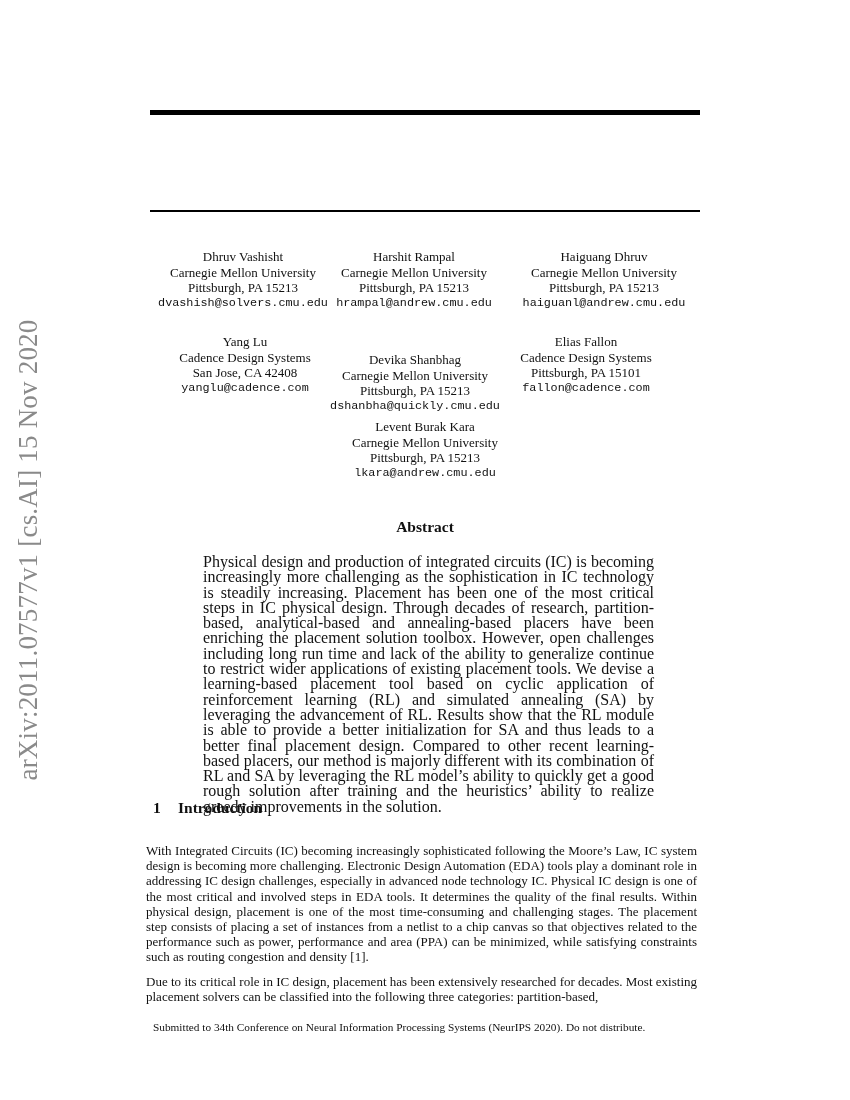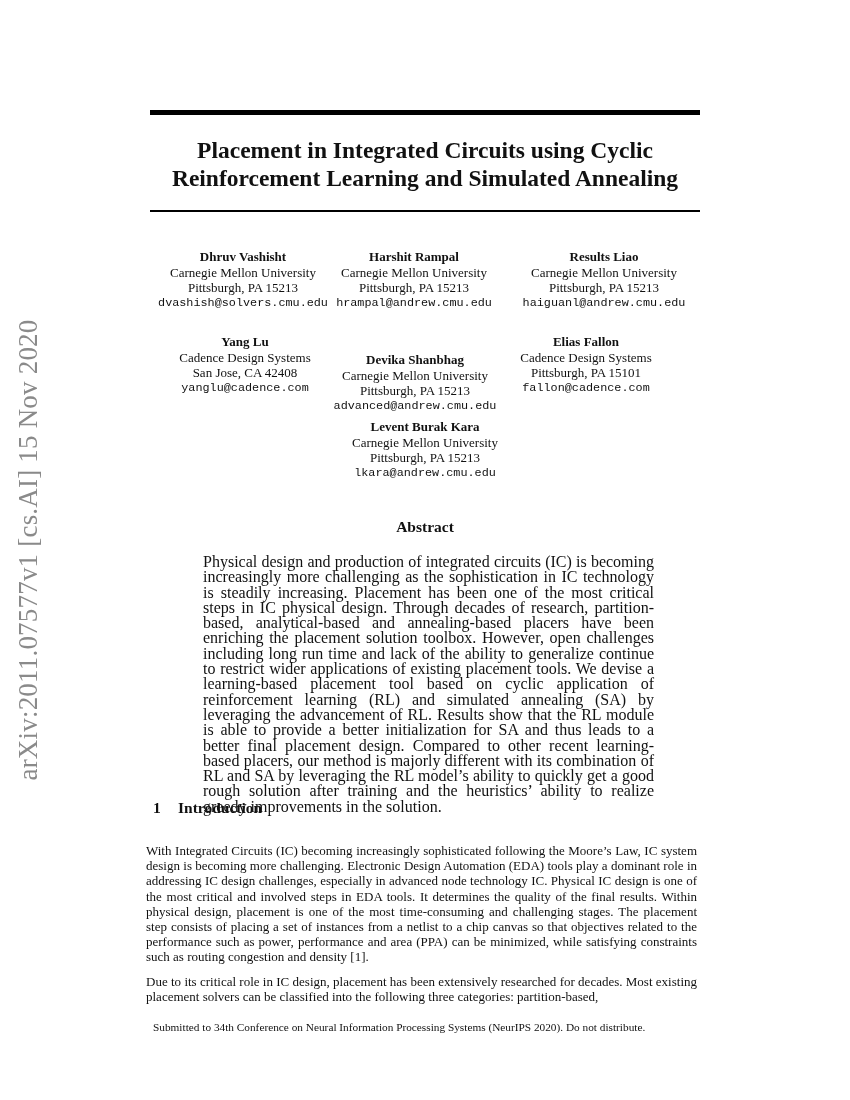--- a/index.html
+++ b/index.html
@@ -18,21 +18,21 @@
   }
   .top-rule { position: absolute; left: 150px; top: 110px; width: 550px; height: 5px; background: #000; }
   .title {
     position: absolute; left: 150px; top: 136px; width: 550px; text-align: center;
     font-weight: bold; font-size: 23.5px; line-height: 28px; margin: 0;
   }
   .bottom-rule { position: absolute; left: 150px; top: 210px; width: 550px; height: 1.5px; background: #000; }
   .author {
     position: absolute; width: 190px; text-align: center; font-size: 13px; line-height: 15.5px;
   }
-  .author .name { font-weight: bold; }
+  .author .name { font-weight: normal; }
   .author .email { font-family: "Liberation Mono", "DejaVu Sans Mono", monospace; font-size: 11.8px; }
   .abstract-title {
     position: absolute; left: 150px; top: 518px; width: 550px; text-align: center;
     font-weight: bold; font-size: 15.5px; margin: 0;
   }
   .abstract-body {
     position: absolute; left: 200px; top: 551px; width: 451px;
     font-size: 16px; line-height: 15.3px; text-align: justify; margin: 3px;
     hyphens: auto;
   }
@@ -50,55 +50,54 @@
 </style>
 </head>
 <body>
 
 <div class="arxiv-stamp">
   <span>arXiv:2011.07577v1  [cs.AI]  15 Nov 2020</span>
 </div>
 
 <div class="top-rule"></div>
 <h1 class="title">
-  <span>Placement in Integrated Circuits using Cyclic</span><br>
-  <span>Reinforcement Learning and Simulated Annealing</span>
+  <br>
 </h1>
 <div class="bottom-rule"></div>
 
 <div class="author" style="left:148px; top:249px;">
   <div class="name">Dhruv Vashisht</div>
   <div>Carnegie Mellon University</div>
   <div>Pittsburgh, PA 15213</div>
   <div class="email">dvashish@solvers.cmu.edu</div>
 </div>
 <div class="author" style="left:319px; top:249px;">
   <div class="name">Harshit Rampal</div>
   <div>Carnegie Mellon University</div>
   <div>Pittsburgh, PA 15213</div>
   <div class="email">hrampal@andrew.cmu.edu</div>
 </div>
 <div class="author" style="left:509px; top:249px;">
-  <div class="name">Results Liao</div>
+  <div class="name">Haiguang Dhruv</div>
   <div>Carnegie Mellon University</div>
   <div>Pittsburgh, PA 15213</div>
   <div class="email">haiguanl@andrew.cmu.edu</div>
 </div>
 
 <div class="author" style="left:150px; top:334px;">
   <div class="name">Yang Lu</div>
   <div>Cadence Design Systems</div>
   <div>San Jose, CA 42408</div>
   <div class="email">yanglu@cadence.com</div>
 </div>
 <div class="author" style="left:320px; top:334px;margin-top:18px;">
   <div class="name">Devika Shanbhag</div>
   <div>Carnegie Mellon University</div>
   <div>Pittsburgh, PA 15213</div>
-  <div class="email">advanced@andrew.cmu.edu</div>
+  <div class="email">dshanbha@quickly.cmu.edu</div>
 </div>
 <div class="author" style="left:491px; top:334px;">
   <div class="name">Elias Fallon</div>
   <div>Cadence Design Systems</div>
   <div>Pittsburgh, PA 15101</div>
   <div class="email">fallon@cadence.com</div>
 </div>
 
 <div class="author" style="left:330px; top:419px;">
   <div class="name">Levent Burak Kara</div>

